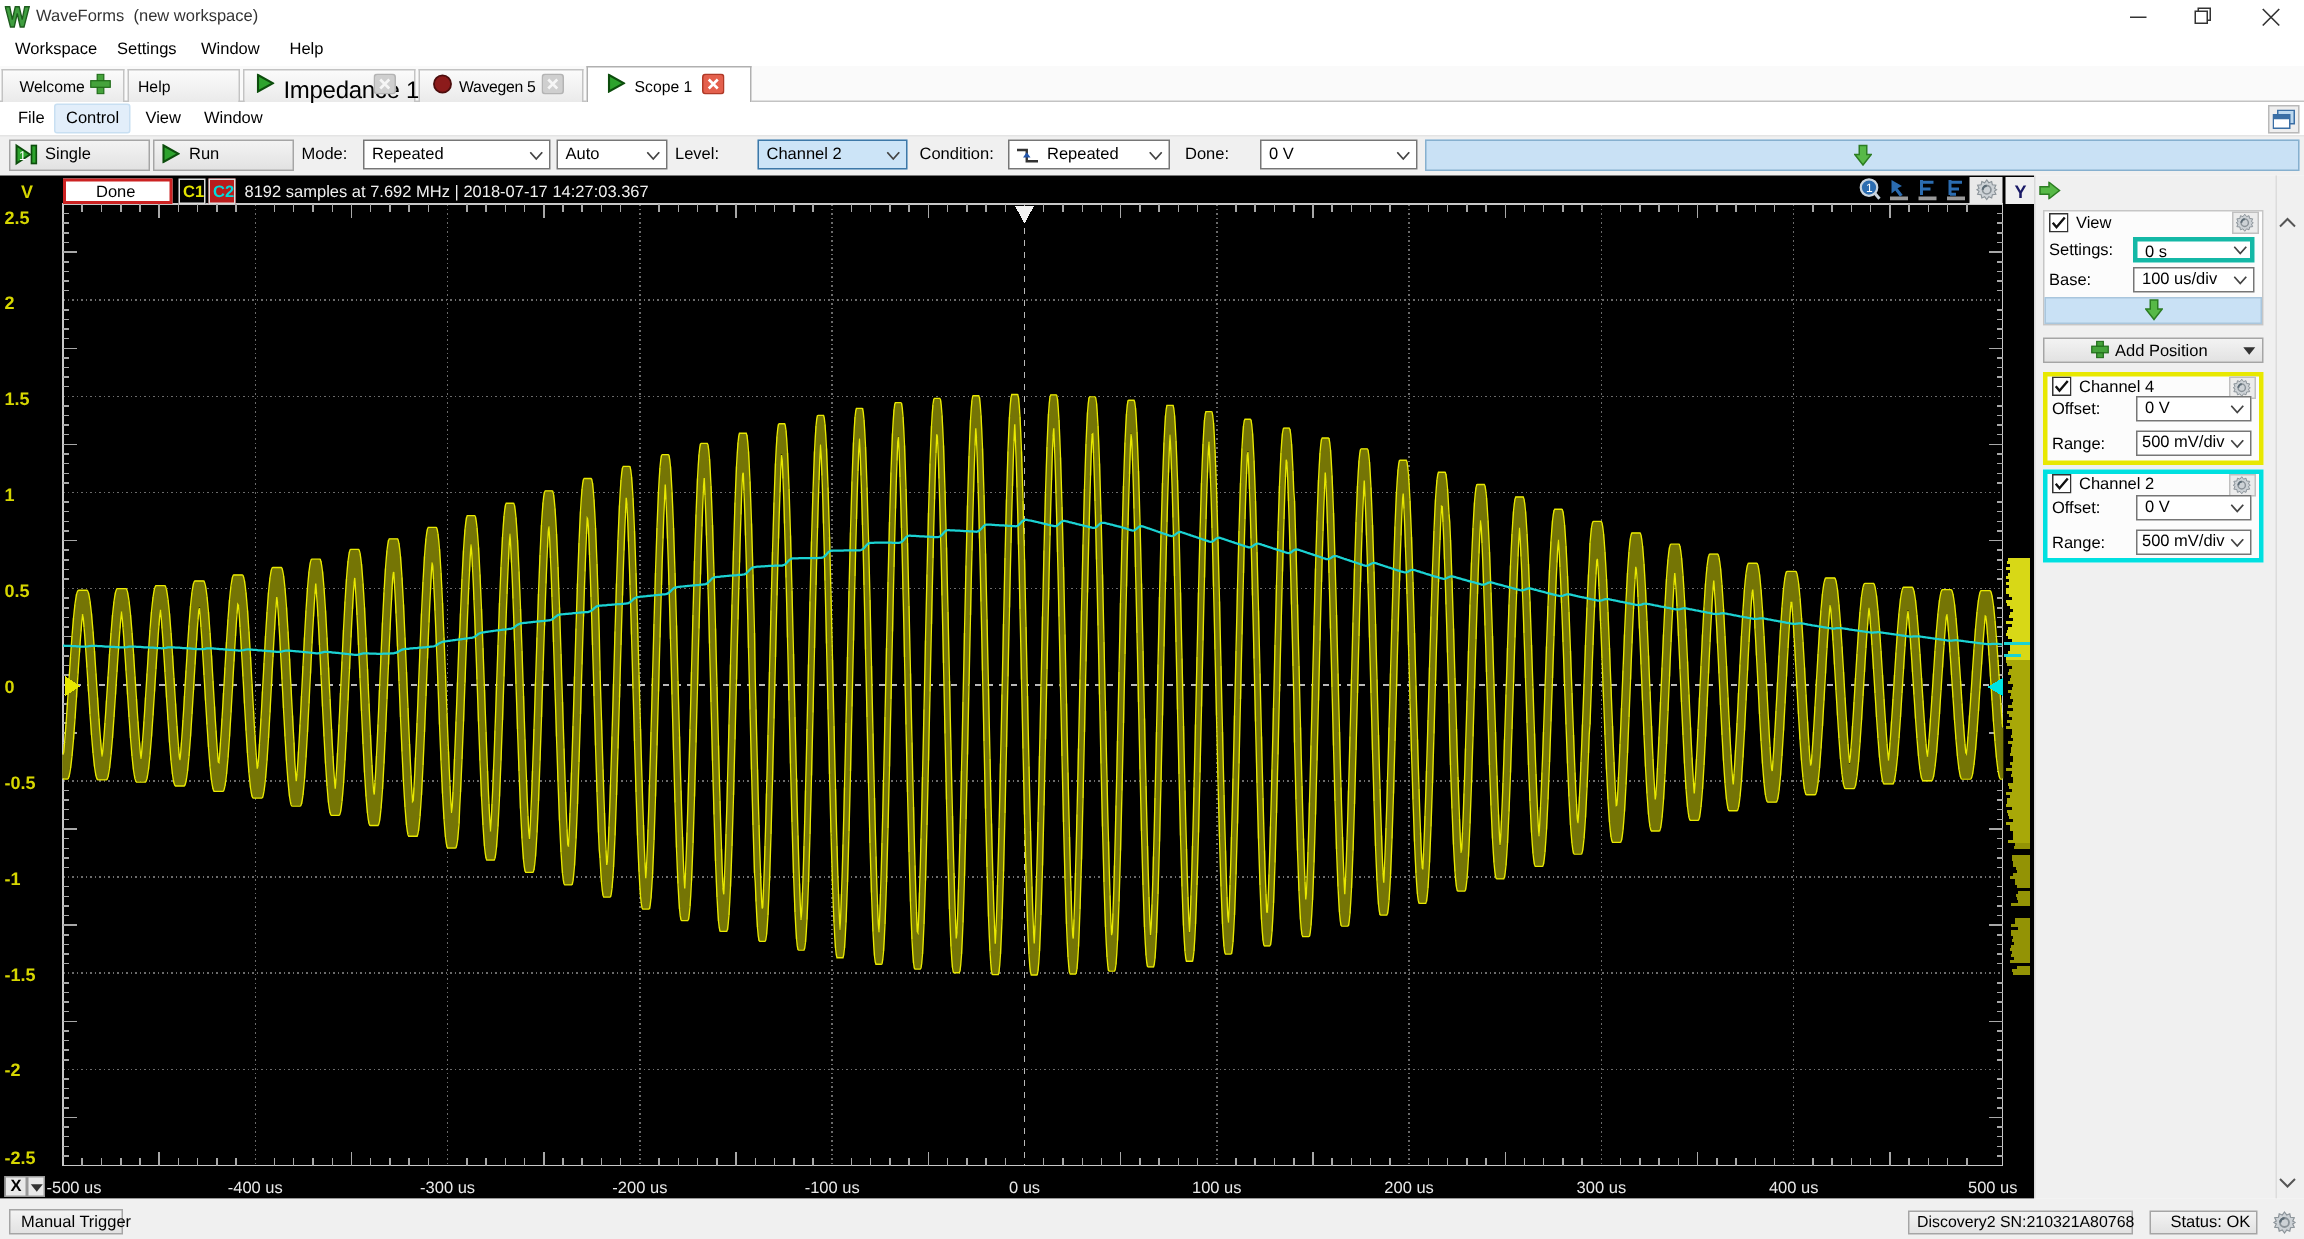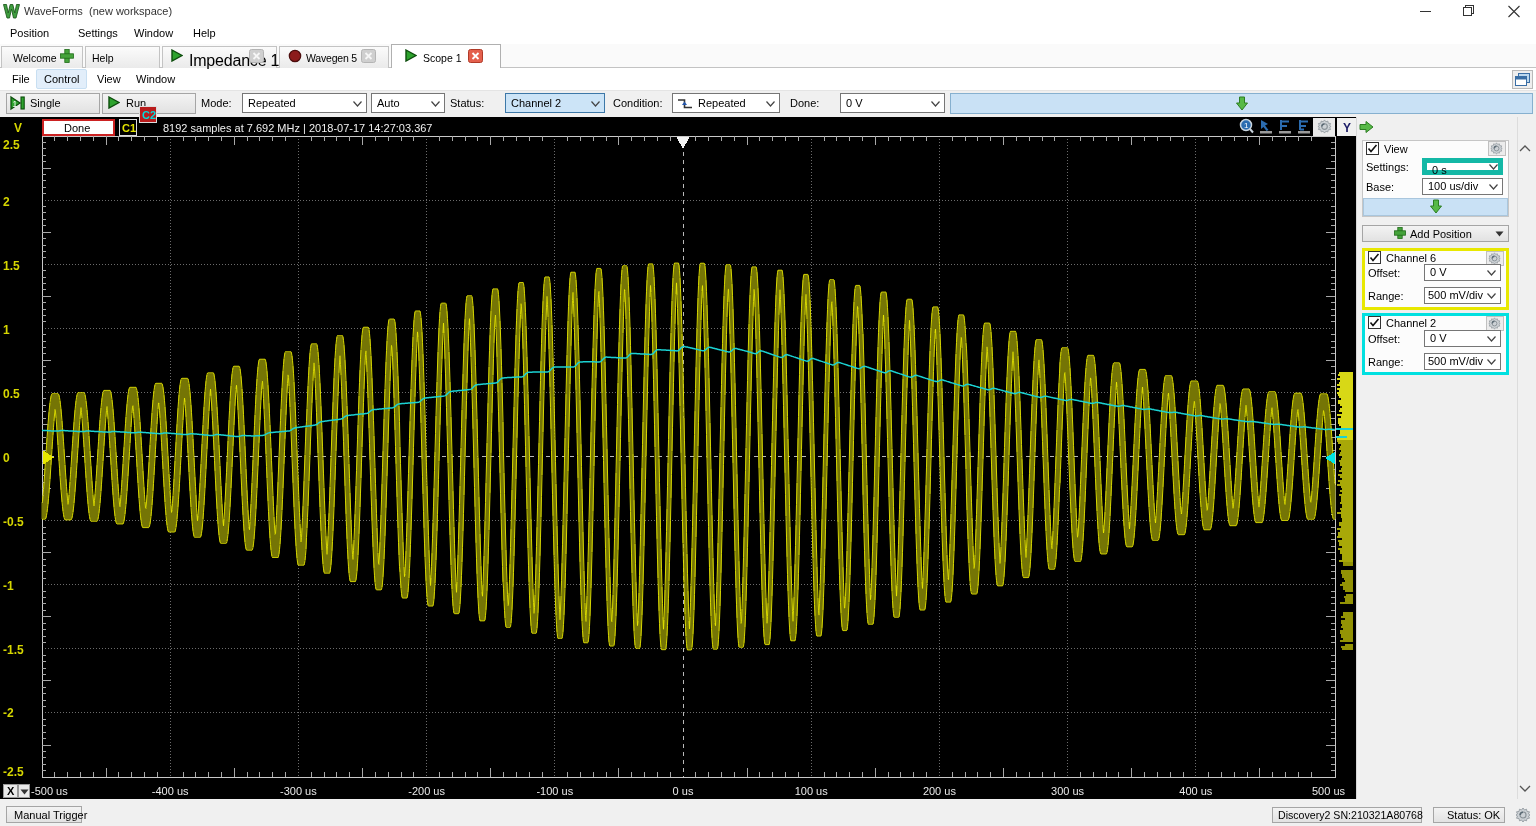--- a/index.html
+++ b/index.html
@@ -14,21 +14,21 @@
  <path d="M0.5,0.5 L4,14 L6.5,14 L8.5,5 L10.5,14 L13,14 L16.5,0.5 L13.5,0.5 L11.8,9 L9.8,0.5 L7.2,0.5 L5.2,9 L3.5,0.5 Z" fill="#3f9e3f" stroke="#1e5c1e" stroke-width="0.9"></path>
   </svg>
 <span class="abs" style="left:24px;top:5px;color:#333">WaveForms&nbsp; (new workspace)</span>
 <svg class="abs" style="left:1414px;top:0" width="122" height="23">
  <line x1="6" y1="11.5" x2="17" y2="11.5" stroke="#333" stroke-width="1"></line>
  <rect x="51.5" y="5.5" width="8" height="8" fill="none" stroke="#333"></rect>
  <rect x="49.5" y="7.5" width="8" height="8" fill="#fff" stroke="#333"></rect>
  <path d="M94.5,6 L105.5,17 M105.5,6 L94.5,17" stroke="#333" stroke-width="1.1"></path>
   </svg>
 
-<span class="abs" style="left:10px;top:27px">Position</span>
+<span class="abs" style="left:10px;top:27px">Workspace</span>
 <span class="abs" style="left:78px;top:27px">Settings</span>
 <span class="abs" style="left:134px;top:27px">Window</span>
 <span class="abs" style="left:193px;top:27px">Help</span>
 
 <div class="abs" style="left:0;top:44px;width:1536px;height:24px;background:#fafafa;border-bottom:1px solid #c3c3c3"></div>
 <div class="tb" style="left:1px;width:82px"></div>
 <span class="abs" style="left:13px;top:52px;font-size:10.5px">Welcome</span>
 <svg class="abs" style="left:60px;top:49px" width="14" height="14">
     <rect x="4.8" y="0.5" width="4.4" height="13" fill="#45a33b" stroke="#1f6b18" stroke-width="0.8"></rect>
     <rect x="0.5" y="4.8" width="13" height="4.4" fill="#45a33b" stroke="#1f6b18" stroke-width="0.8"></rect>
@@ -82,21 +82,21 @@
     <rect x="11" y="2" width="3.2" height="12" fill="#2da32d" stroke="#0c4d0c" stroke-width="1.1"></rect>
     <text x="2.6" y="11.5" font-size="8.5" fill="#fff" font-family="Liberation Sans">1</text>
   </svg>
 <span class="abs" style="left:30px;top:97px">Single</span>
 <div class="btn" style="left:102px;top:93px;width:94px;height:21px"></div>
 <svg class="abs" style="left:107px;top:96px" width="13" height="13">
     <polygon points="2,1 12,6.5 2,12" fill="#2da32d" stroke="#0c4d0c" stroke-width="1.4"></polygon>
   </svg>
 <span class="abs" style="left:126px;top:97px">Run</span>
 <span class="abs" style="left:201px;top:97px">Mode:</span>
-<span class="abs" style="left:450px;top:97px">Status:</span>
+<span class="abs" style="left:450px;top:97px">Level:</span>
 <span class="abs" style="left:613px;top:97px">Condition:</span>
 <span class="abs" style="left:790px;top:97px">Done:</span>
 <div class="abs" style="left:242px;top:93px;width:125px;height:20px;background:#fff;border:1px solid #767676">
     <span class="abs" style="left:5px;top:3px">Repeated</span>
   </div>
 <svg class="abs" style="left:353px;top:101px" width="9" height="6">
     <path d="M0.5,0.5 L4.5,5 L8.5,0.5" fill="none" stroke="#444" stroke-width="1.2"></path>
   </svg>
 <div class="abs" style="left:371px;top:93px;width:74px;height:20px;background:#fff;border:1px solid #767676">
     <span class="abs" style="left:5px;top:3px">Auto</span>
@@ -678,21 +678,21 @@
 <text x="939.4" y="795" fill="#e9e9e9" text-anchor="middle">200 us</text>
 <text x="1067.6" y="795" fill="#e9e9e9" text-anchor="middle">300 us</text>
 <text x="1195.8" y="795" fill="#e9e9e9" text-anchor="middle">400 us</text>
 <text x="1345" y="795" fill="#e9e9e9" text-anchor="end">500 us</text>
 </svg>
 
 <span class="abs" style="left:14px;top:121px;color:#d6d600;font-weight:bold;font-size:12px">V</span>
 <div class="abs" style="left:42px;top:119px;width:73px;height:17px;background:#fff;border:2px solid #cc2222"></div>
 <span class="abs" style="left:64px;top:122px;font-weight:normal">Done</span>
 <div class="abs" style="left:119px;top:119px;width:18px;height:17px;background:#000;border:1px solid #ddd;color:#e3e300;font-weight:bold;padding:2px 0 0 2px">C1</div>
-<div class="abs" style="left:139px;top:106px;width:18px;height:17px;background:#b91c1c;border:1px solid #ddd;color:#00dcdc;font-weight:bold;padding:2px 0 0 2px">C2</div>
+<div class="abs" style="left:139px;top:119px;width:18px;height:17px;background:#b91c1c;border:1px solid #ddd;color:#00dcdc;font-weight:bold;padding:2px 0 0 2px">C2</div>
 <span class="abs" style="left:163px;top:122px;color:#f0f0f0">8192 samples at 7.692 MHz | 2018-07-17 14:27:03.367</span>
 <svg class="abs" style="left:1238px;top:118px" width="75" height="17">
  <circle cx="8" cy="7" r="5.5" fill="#2b6cb0" stroke="#c9d4de" stroke-width="1.5"></circle>
     <text x="6" y="10" font-size="8" fill="#fff" font-family="Liberation Sans">1</text>
     <line x1="12" y1="11" x2="15" y2="14.5" stroke="#c9d4de" stroke-width="2"></line>
  <path d="M23,2 L30,6 L27,7.5 L30.5,12 L28.5,13 L25.5,9 L23,11 Z" fill="#2b6cb0"></path>
     <rect x="22" y="13" width="12" height="2.5" fill="#9a9a9a"></rect>
  <path d="M43,2 L43,12 M43,3.5 L51,3.5 M43,8 L49,8" stroke="#2b6cb0" stroke-width="2"></path>
     <rect x="41" y="13" width="12" height="2.5" fill="#9a9a9a"></rect>
  <path d="M62,2 L62,12 M62,3.5 L70,3.5 M62,8 L68,8 M62,11.5 L66,11.5" stroke="#2b6cb0" stroke-width="2"></path>
@@ -731,21 +731,21 @@
     <rect x="0.5" y="0.5" width="12" height="12" fill="#fff" stroke="#333"></rect>
     <path d="M2.5,6.5 L5,9.5 L10.5,3" fill="none" stroke="#111" stroke-width="1.6"></path>
   </svg>
 <span class="abs" style="left:1384px;top:143px">View</span>
 <div class="abs" style="left:1488px;top:141px;width:18px;height:15px;background:#ececec;border:1px solid #c0c0c0"></div>
 <svg class="abs" style="left:1490px;top:142px" width="13" height="13" viewBox="0 0 16 16">
     <path d="M8 1 L9.5 3 L11.5 2.2 L12 4.5 L14.5 4.8 L13.5 7 L15 8 L13.5 9 L14.5 11.2 L12 11.5 L11.5 13.8 L9.5 13 L8 15 L6.5 13 L4.5 13.8 L4 11.5 L1.5 11.2 L2.5 9 L1 8 L2.5 7 L1.5 4.8 L4 4.5 L4.5 2.2 L6.5 3 Z" fill="#cdd2d6" stroke="#8a9298" stroke-width="0.8"></path>
     <circle cx="8" cy="8" r="3" fill="none" stroke="#8a9298" stroke-width="1.2"></circle>
     <path d="M8 5.2 A2.8 2.8 0 0 0 5.2 8" fill="none" stroke="#5b6a74" stroke-width="1.6"></path>
   </svg>
-<div class="abs" style="left:1422px;top:158px;width:81px;height:17px;background:#fff;border:5px solid #14b8a6">
+<div class="abs" style="left:1422px;top:158px;width:81px;height:17px;background:#fff;border:3px solid #14b8a6">
     <span class="abs" style="left:5px;top:1px">0 s</span>
   </div>
 <svg class="abs" style="left:1489px;top:164px" width="9" height="6">
     <path d="M0.5,0.5 L4.5,5 L8.5,0.5" fill="none" stroke="#444" stroke-width="1.2"></path>
   </svg>
 <span class="abs" style="left:1366px;top:161px">Settings:</span>
 <div class="abs" style="left:1422px;top:178px;width:81px;height:17px;background:#fff;border:1px solid #767676">
     <span class="abs" style="left:5px;top:1px">100 us/div</span>
   </div>
 <svg class="abs" style="left:1489px;top:184px" width="9" height="6">
@@ -765,21 +765,21 @@
 <span class="abs" style="left:1410px;top:228px">Add Position</span>
 <svg class="abs" style="left:1495px;top:231px" width="9" height="6">
     <polygon points="0.5,0.5 8.5,0.5 4.5,5.5" fill="#333"></polygon>
   </svg>
 
 <div class="abs" style="left:1362px;top:248px;width:147px;height:62px;background:#fcfcfc;border:3px solid #e8e800"></div>
 <svg class="abs" style="left:1368px;top:251px" width="13" height="13">
     <rect x="0.5" y="0.5" width="12" height="12" fill="#fff" stroke="#333"></rect>
     <path d="M2.5,6.5 L5,9.5 L10.5,3" fill="none" stroke="#111" stroke-width="1.6"></path>
   </svg>
-<span class="abs" style="left:1386px;top:252px">Channel 6</span>
+<span class="abs" style="left:1386px;top:252px">Channel 4</span>
 <div class="abs" style="left:1486px;top:251px;width:18px;height:15px;background:#ececec;border:1px solid #c0c0c0"></div>
 <svg class="abs" style="left:1488px;top:252px" width="13" height="13" viewBox="0 0 16 16">
     <path d="M8 1 L9.5 3 L11.5 2.2 L12 4.5 L14.5 4.8 L13.5 7 L15 8 L13.5 9 L14.5 11.2 L12 11.5 L11.5 13.8 L9.5 13 L8 15 L6.5 13 L4.5 13.8 L4 11.5 L1.5 11.2 L2.5 9 L1 8 L2.5 7 L1.5 4.8 L4 4.5 L4.5 2.2 L6.5 3 Z" fill="#cdd2d6" stroke="#8a9298" stroke-width="0.8"></path>
     <circle cx="8" cy="8" r="3" fill="none" stroke="#8a9298" stroke-width="1.2"></circle>
     <path d="M8 5.2 A2.8 2.8 0 0 0 5.2 8" fill="none" stroke="#5b6a74" stroke-width="1.6"></path>
   </svg>
 <div class="abs" style="left:1424px;top:264px;width:77px;height:17px;background:#fff;border:1px solid #767676">
     <span class="abs" style="left:5px;top:1px">0 V</span>
   </div>
 <svg class="abs" style="left:1487px;top:270px" width="9" height="6">

